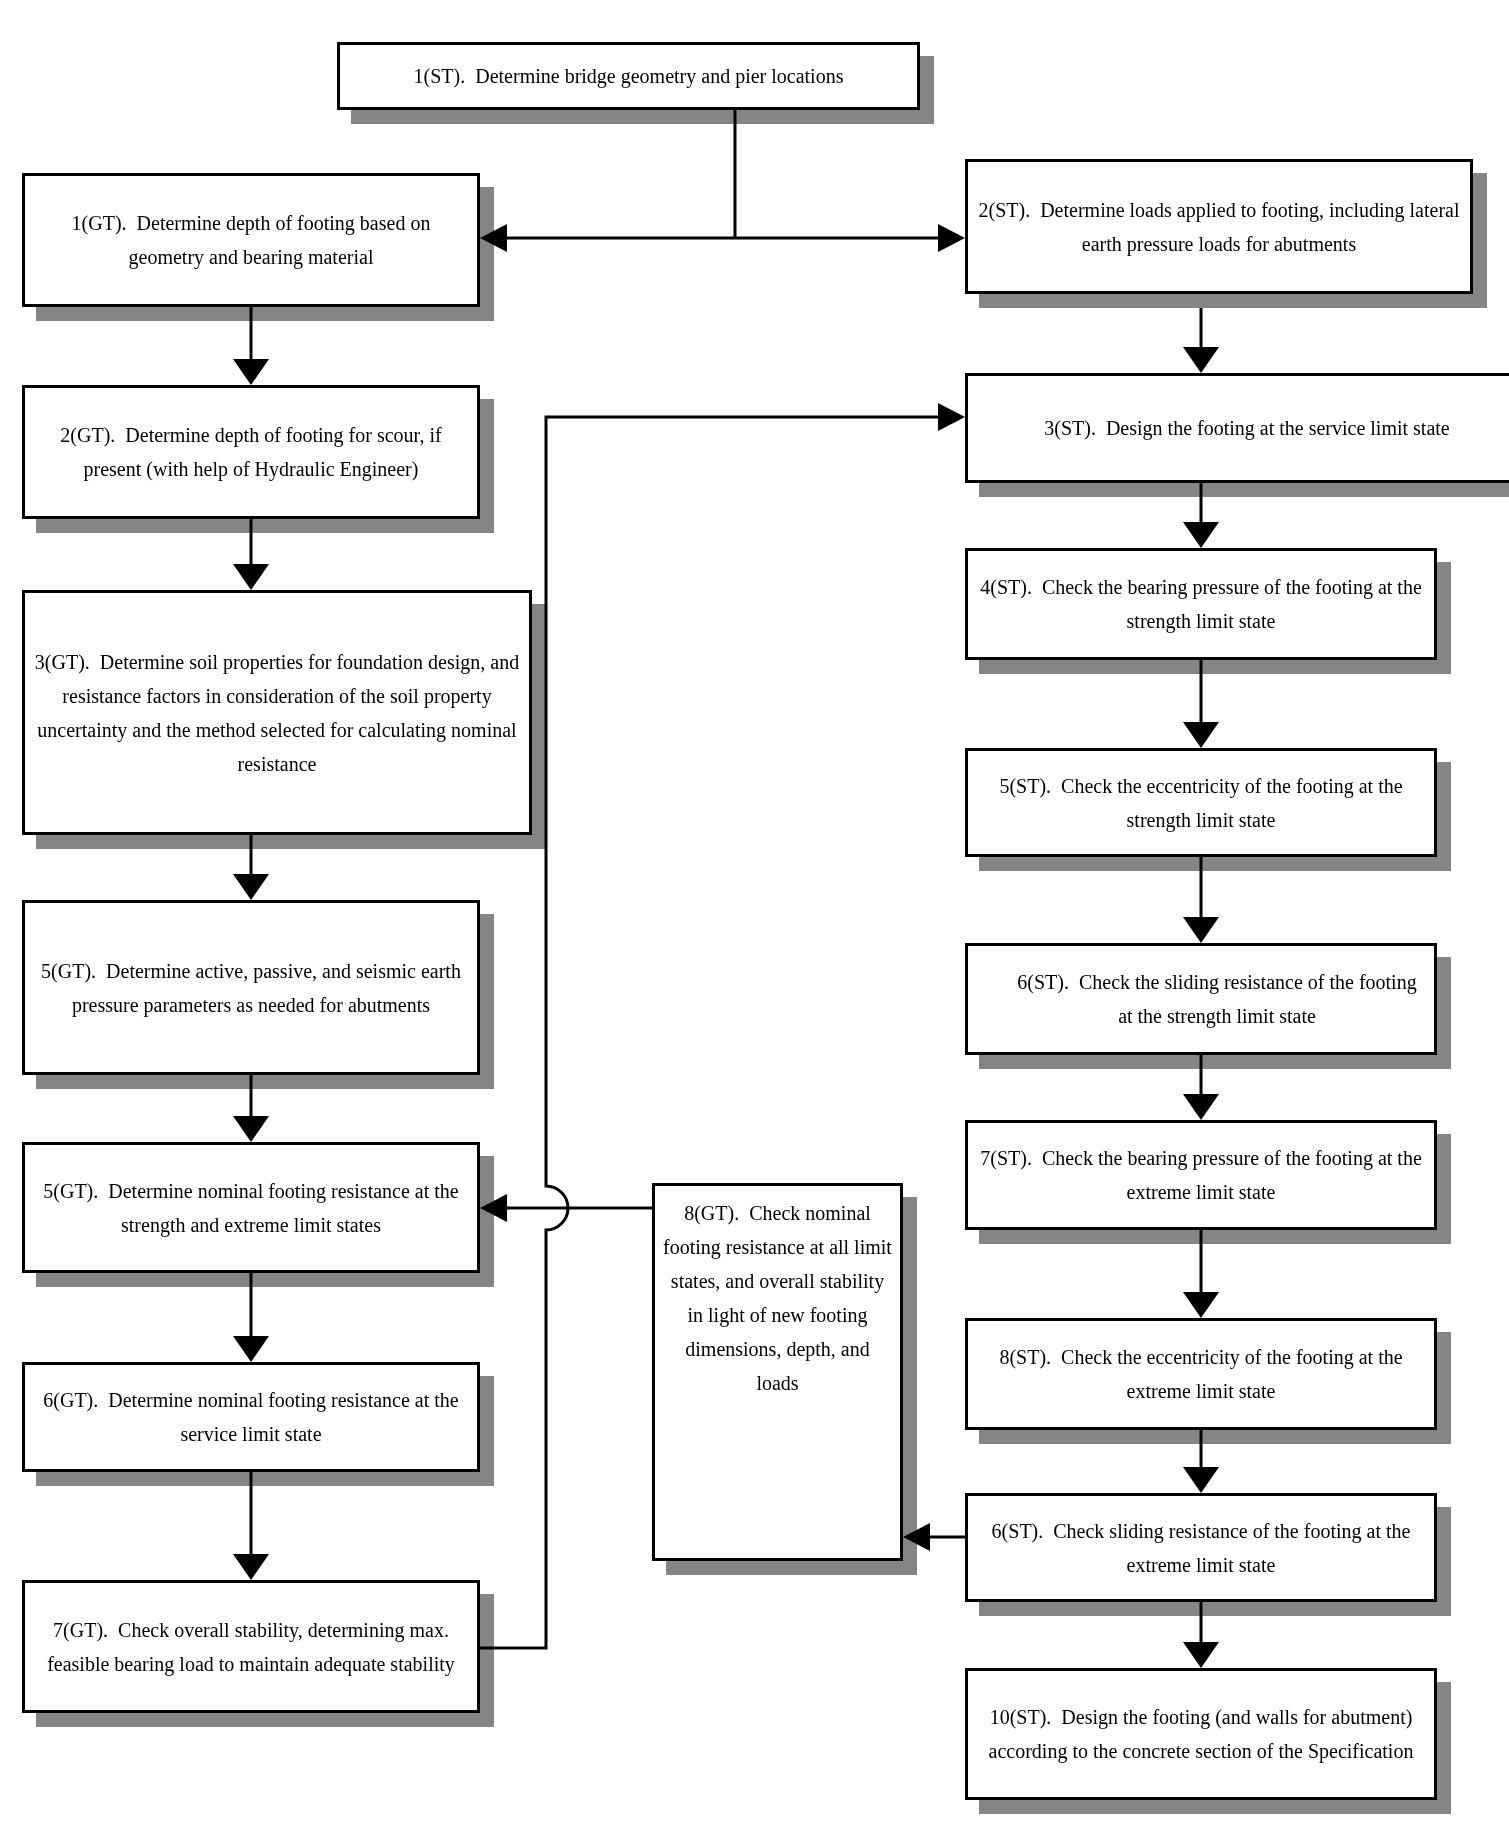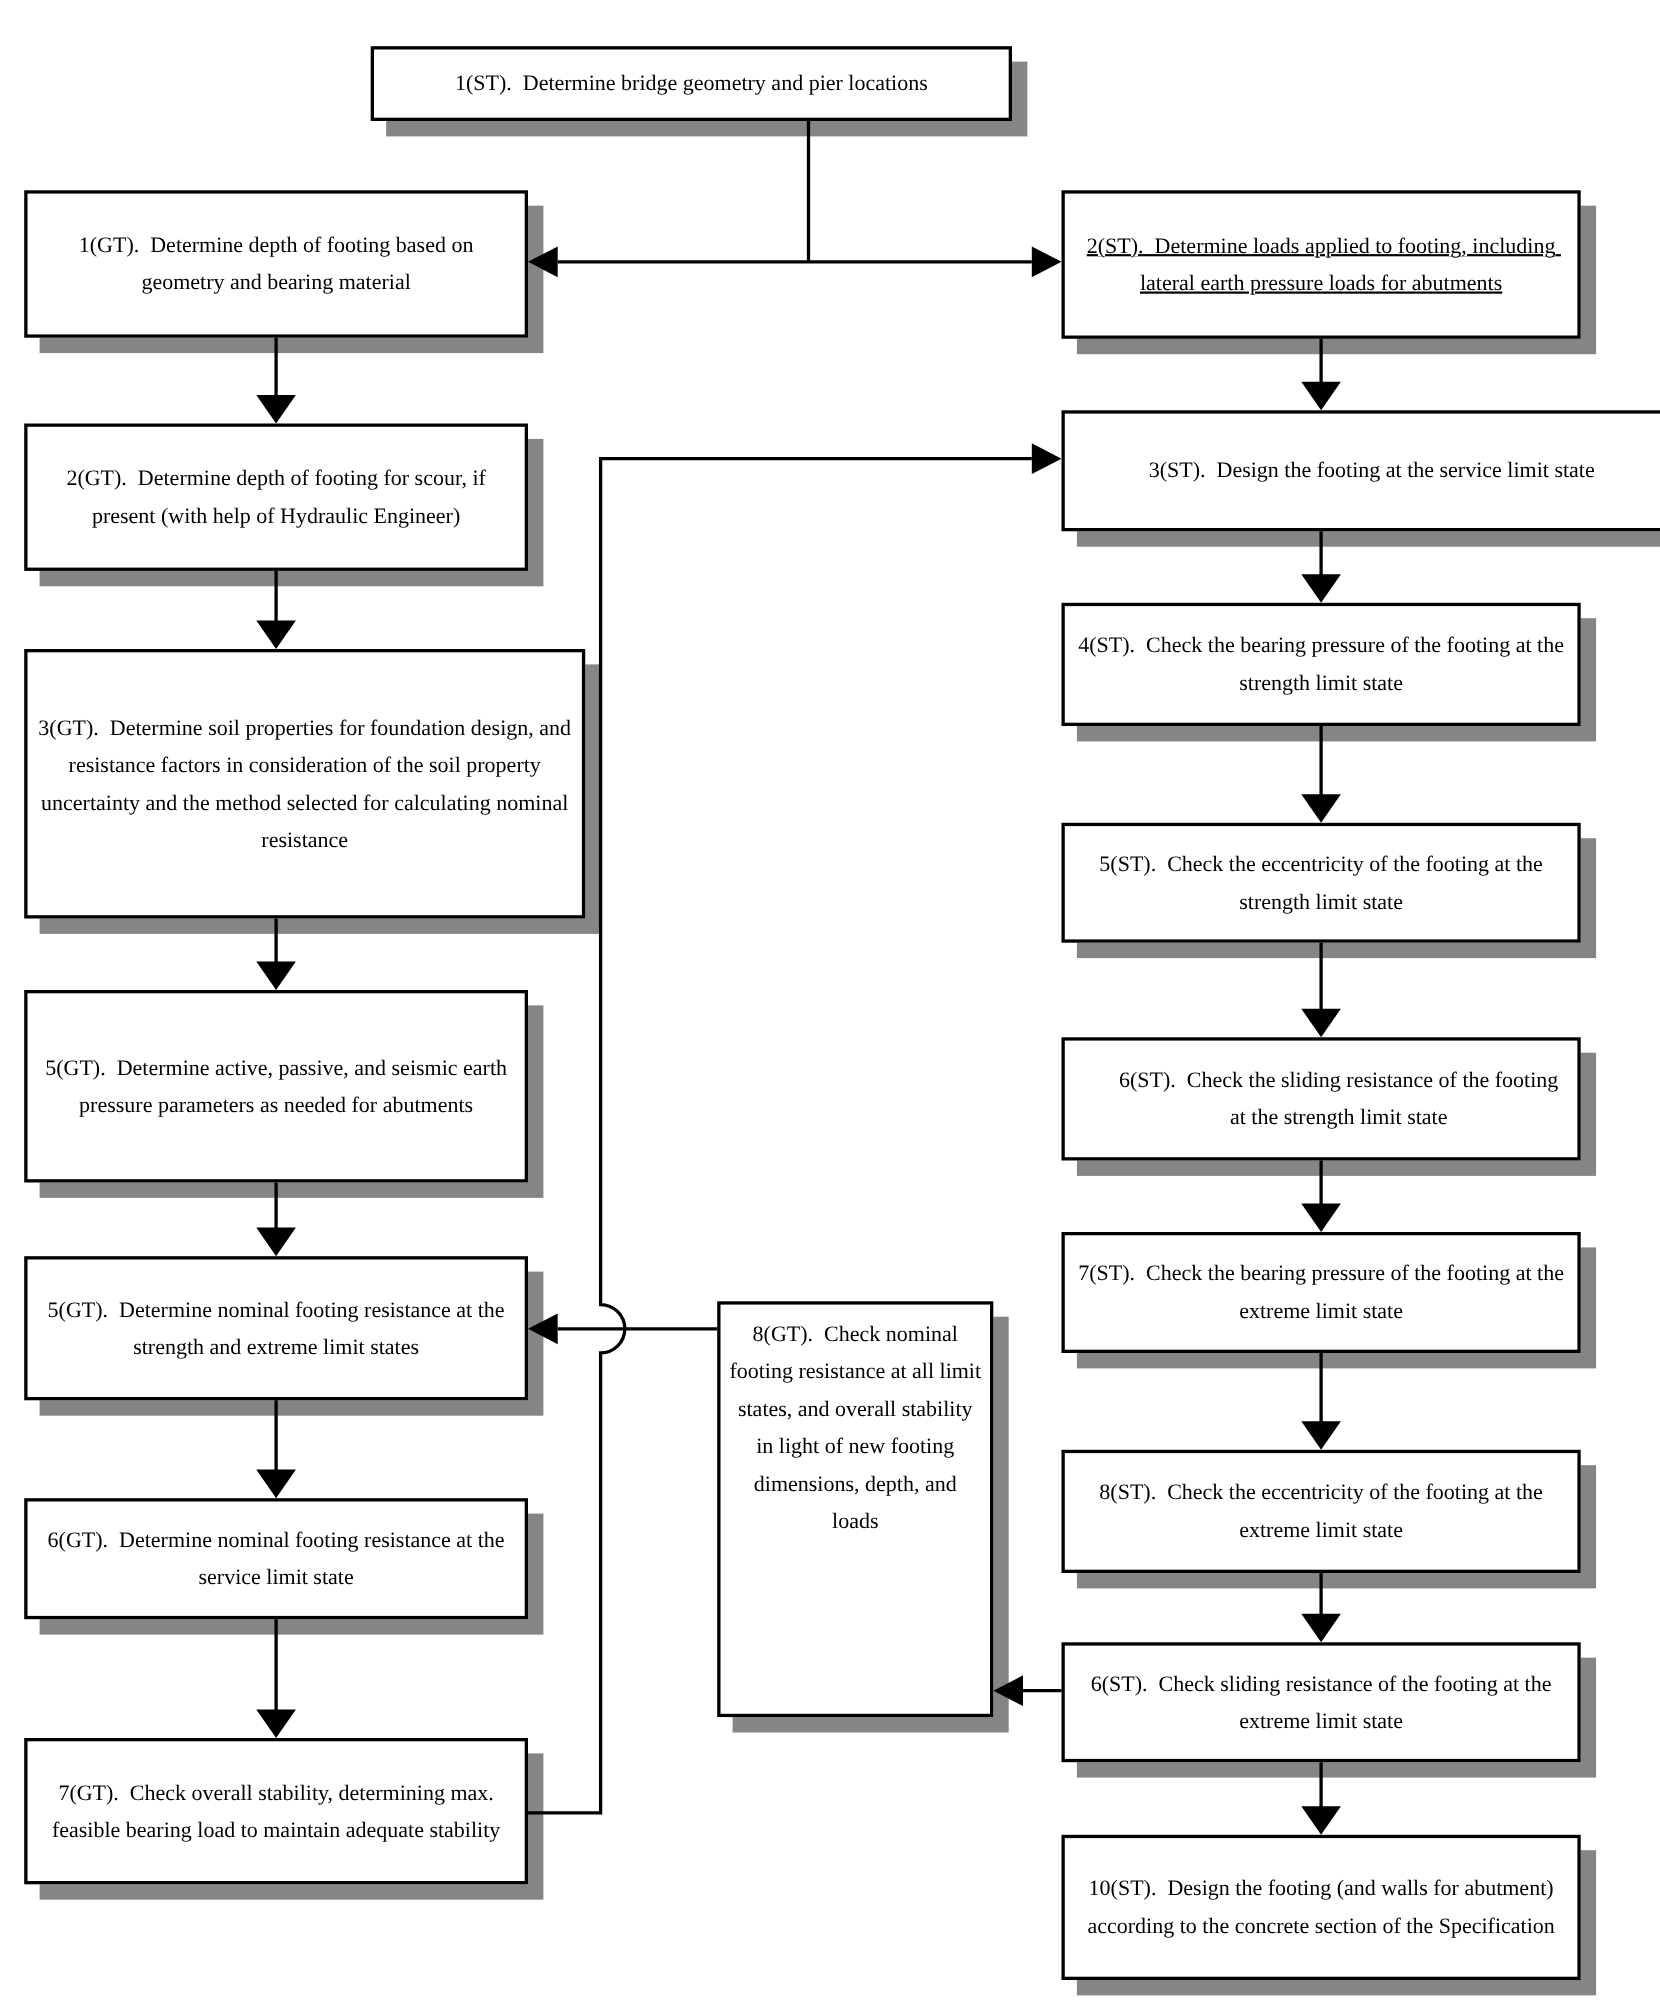--- a/index.html
+++ b/index.html
@@ -38,21 +38,21 @@
   
   #st1 {left:337px; top:42px;   width:583px; height:68px;}
   #gt1 {left:22px;  top:173px;  width:458px; height:134px;}
   #gt2 {left:22px;  top:385px;  width:458px; height:134px;}
   #gt3 {left:22px;  top:590px;  width:510px; height:245px;}
   #gt4 {left:22px;  top:900px;  width:458px; height:175px;}
   #gt5 {left:22px;  top:1142px; width:458px; height:131px;}
   #gt6 {left:22px;  top:1362px; width:458px; height:110px;}
   #gt7 {left:22px;  top:1580px; width:458px; height:133px;}
   #gt8 {left:652px; top:1183px; width:251px; height:378px;}
-  #st2 {left:965px; top:173px;  width:472px; height:135px;text-decoration:underline;}
+  #st2 {left:965px; top:159px;  width:508px; height:135px;}
   #st3 {left:965px; top:373px;  width:564px; height:110px;}
   #st4 {left:965px; top:548px;  width:472px; height:112px;}
   #st5 {left:965px; top:748px;  width:472px; height:109px;}
   #st6 {left:965px; top:943px;  width:472px; height:112px;padding-left:40px;}
   #st7 {left:965px; top:1120px; width:472px; height:110px;}
   #st8 {left:965px; top:1318px; width:472px; height:112px;}
   #st9 {left:965px; top:1493px; width:472px; height:109px;}
   #st10{left:965px; top:1668px; width:472px; height:132px;}
   
   svg.wires{

